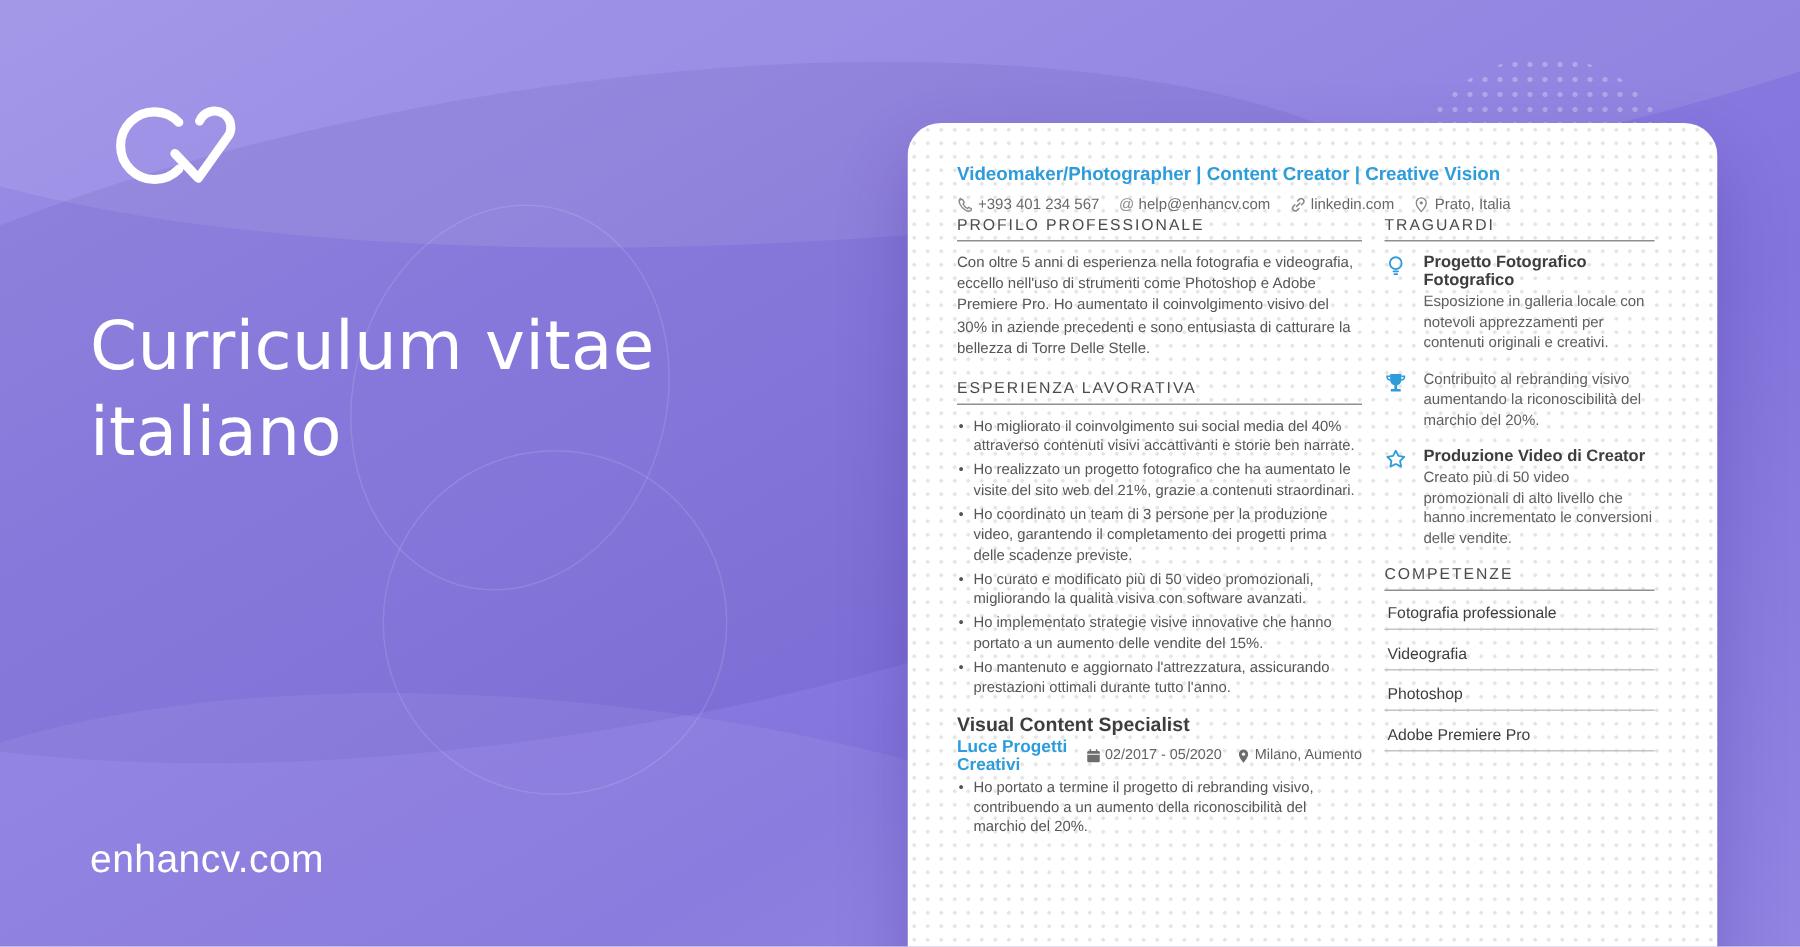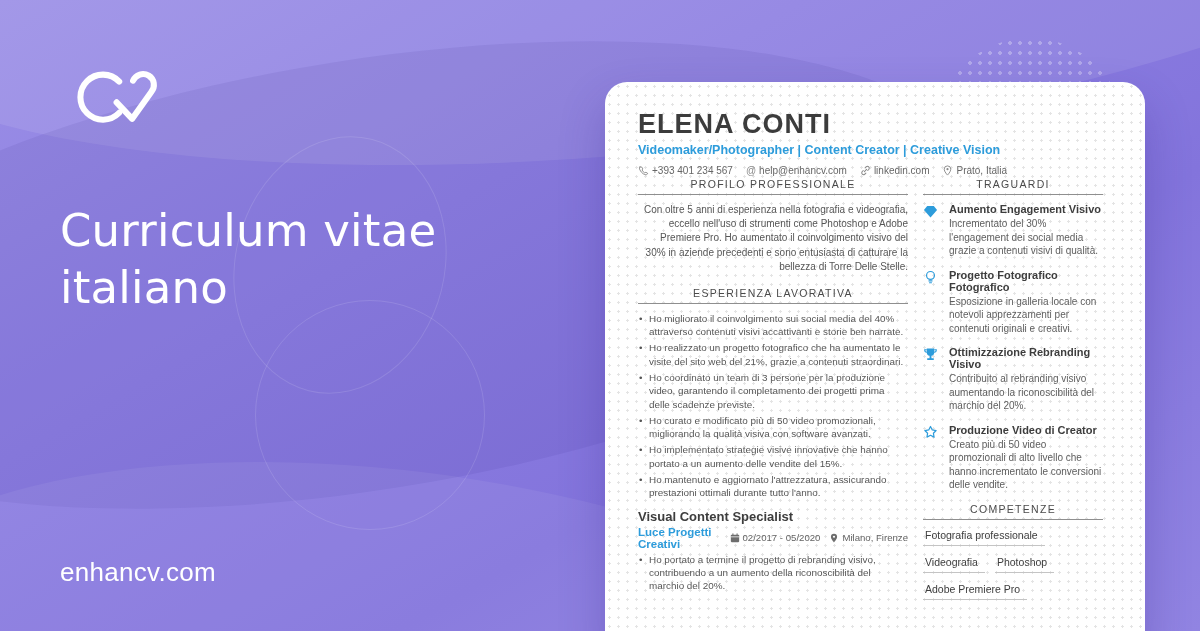--- a/index.html
+++ b/index.html
@@ -45,40 +45,40 @@
   .col-side { width:180px; flex:none; }
 
   .r-name { font-size:27px; font-weight:600; color:#3c3c3c; letter-spacing:1px; margin-bottom:3px; }
   .r-headline { font-size:12.5px; font-weight:700; margin-bottom:8px; }
   .contact-row { display:flex; align-items:center; gap:13px; font-size:10px; color:#666;
     margin-bottom:2px; white-space:nowrap;text-align:center; }
   .contact-item { display:flex; align-items:center; gap:3px; }
   .contact-item .glyph { color:#888; font-size:10px; line-height:1; }
 
   .sec-head { font-size:10.5px; letter-spacing:1.3px; color:#4a4a4a; font-weight:400;
-    border-bottom:1px solid #8f8f8f; padding-bottom:4px; margin-bottom:8px; text-transform:uppercase;text-align:center; }
-  .profile-text { font-size:10px; color:#565656; line-height:1.42; margin-bottom:13px;text-align:right; }
+    border-bottom:1px solid #8f8f8f; padding-bottom:4px; margin-bottom:8px; text-transform:uppercase; }
+  .profile-text { font-size:10px; color:#565656; line-height:1.42; margin-bottom:13px; }
 
   .job { margin-bottom:9px; }
   .job-title { font-size:13px; font-weight:700; color:#3d3d3d; margin-bottom:2px; }
   .job-line { display:flex; align-items:center; margin-bottom:3px; }
   .job-company { font-size:11.5px; font-weight:600; flex:1; }
   .job-meta { display:flex; align-items:center; gap:3px; font-size:9.6px; color:#636363; }
   .job-meta + .job-meta { margin-left:9px; }
   .bullets { list-style:none; }
   .bullets li { position:relative; padding-left:11px; font-size:9.9px; color:#565656;
     line-height:1.36; margin-bottom:2.5px; }
   .bullets li::before { content:"•"; position:absolute; left:1px; top:0; color:#565656; }
 
   .ach-item { display:flex; gap:9px; margin-bottom:11px; }
   .ach-icon { flex:none; width:17px; padding-top:1px; }
   .ach-title { font-size:11px; font-weight:700; color:#3d3d3d; margin-bottom:2px; }
   .ach-text { font-size:10px; color:#5e5e5e; line-height:1.35; }
 
-  .skills-wrap { display:flex; flex-wrap:wrap; column-gap:10px; row-gap:9px; margin-bottom:16px; }
+  .skills-wrap { display:flex; flex-wrap:wrap; column-gap:10px; row-gap:9px; margin-bottom:16px;flex-direction:column; }
   .skill { font-size:10.5px; color:#3e3e3e; padding:1px 7px 4px 2px; border-bottom:1px solid #c4c4c4; }
 
   .accent { color:#2d9cdb; }
   .mt-sec { margin-top:4px; }
 </style>
 </head>
 <body>
 
 <div class="wave-top"></div>
 <div class="wave-mid"></div>
@@ -92,21 +92,20 @@
     <svg width="104" height="72" viewBox="0 0 120 82">
       <path d="M66 22 A 26 26 0 1 0 66 58" fill="none" stroke="#ffffff" stroke-width="7" stroke-linecap="round"></path>
       <path d="M63 46 L 81 65 L 103 34 A 12.5 12.5 0 1 0 82 21" fill="none" stroke="#ffffff" stroke-width="7" stroke-linecap="round" stroke-linejoin="round"></path>
     </svg>
   </div>
   <div class="hero-title">Curriculum vitae italiano</div>
   <div class="hero-site">enhancv.com</div>
 </div>
 
 <div class="card">
-  <h1 class="r-name">ELENA CONTI</h1>
   <div class="r-headline accent">Videomaker/Photographer | Content Creator | Creative Vision</div>
 
   <div class="contact-row">
     <span class="contact-item">
       <svg class="glyph" width="11" height="11" viewBox="0 0 12 12">
           <path d="M2.2 1.6c-.8.8-.8 2.3-.1 3.8.8 1.7 2.1 3.2 3.6 4.2 1.4.9 2.9 1.3 3.9.8.6-.3 1-.8.9-1.3L8.6 7.9l-1.2.8C6.1 7.9 5 6.8 4.4 5.4l.9-1.1-1.3-2.1c-.5-.4-1.2-.2-1.8.4z" fill="none" stroke="#888" stroke-width="1"></path>
         </svg>
       <span>+393 401 234 567</span>
     </span>
     <span class="contact-item">
@@ -157,45 +156,34 @@
                 <path d="M3.5 0.5v2.5M8.5 0.5v2.5" stroke="#6d6d6d" stroke-width="1.2"></path>
                 <path d="M1 4.6h10" stroke="#fff" stroke-width="0.9"></path>
               </svg>
             <span>02/2017 - 05/2020</span>
           </span>
           <span class="job-meta">
             <svg width="10" height="10" viewBox="0 0 12 12">
                 <path d="M6 0.8a3.7 3.7 0 0 1 3.7 3.7C9.7 7.4 6 11.3 6 11.3S2.3 7.4 2.3 4.5A3.7 3.7 0 0 1 6 0.8z" fill="#6d6d6d"></path>
                 <circle cx="6" cy="4.5" r="1.3" fill="#fff"></circle>
               </svg>
-            <span>Milano, Firenze</span>
+            <span>Milano, Aumento</span>
           </span>
         </div>
         <ul class="bullets">
           <li>Ho portato a termine il progetto di rebranding visivo, contribuendo a un aumento della riconoscibilità del marchio del 20%.</li>
 
         </ul>
       </div>
 
     </div>
 
     <div class="col-side">
       <div class="sec-head">TRAGUARDI</div>
 
-      <div class="ach-item">
-        <span class="ach-icon">
-          <svg width="15" height="15" viewBox="0 0 16 16">
-              <path fill="#2d9cdb" d="M4.5 2h7L15 6.3 8 14.5 1 6.3z"></path>
-            </svg>
-        </span>
-        <div>
-          <div class="ach-title">Aumento Engagement Visivo</div>
-          <div class="ach-text">Incrementato del 30% l'engagement dei social media grazie a contenuti visivi di qualità.</div>
-        </div>
-      </div>
 
       <div class="ach-item">
         <span class="ach-icon">
           <svg width="15" height="15" viewBox="0 0 16 16">
               <circle cx="8" cy="5.8" r="4.2" fill="none" stroke="#2d9cdb" stroke-width="1.3"></circle>
               <path stroke="#2d9cdb" stroke-width="1.3" stroke-linecap="round" d="M6.4 11.6h3.2M7 13.6h2"></path>
             </svg>
         </span>
         <div>
           <div class="ach-title">Progetto Fotografico Fotografico</div>
@@ -204,21 +192,20 @@
       </div>
 
       <div class="ach-item">
         <span class="ach-icon">
           <svg width="15" height="15" viewBox="0 0 16 16">
               <path fill="#2d9cdb" d="M4 1.5h8v4a4 4 0 0 1-3 3.9V12h2.5v1.8h-7V12H7V9.4A4 4 0 0 1 4 5.5z"></path>
               <path fill="none" stroke="#2d9cdb" stroke-width="1.1" d="M4 3H1.8a2.6 2.6 0 0 0 2.4 2.7M12 3h2.2a2.6 2.6 0 0 1-2.4 2.7"></path>
             </svg>
         </span>
         <div>
-          <div class="ach-title">Ottimizzazione Rebranding Visivo</div>
           <div class="ach-text">Contribuito al rebranding visivo aumentando la riconoscibilità del marchio del 20%.</div>
         </div>
       </div>
 
       <div class="ach-item">
         <span class="ach-icon">
           <svg width="15" height="15" viewBox="0 0 16 16">
               <path fill="none" stroke="#2d9cdb" stroke-width="1.3" stroke-linejoin="round" d="M8 1.6l1.9 3.7 4.1.6-2.9 2.9.7 4.1L8 11l-3.8 1.9.7-4.1L2 5.9l4.1-.6z"></path>
             </svg>
         </span>

